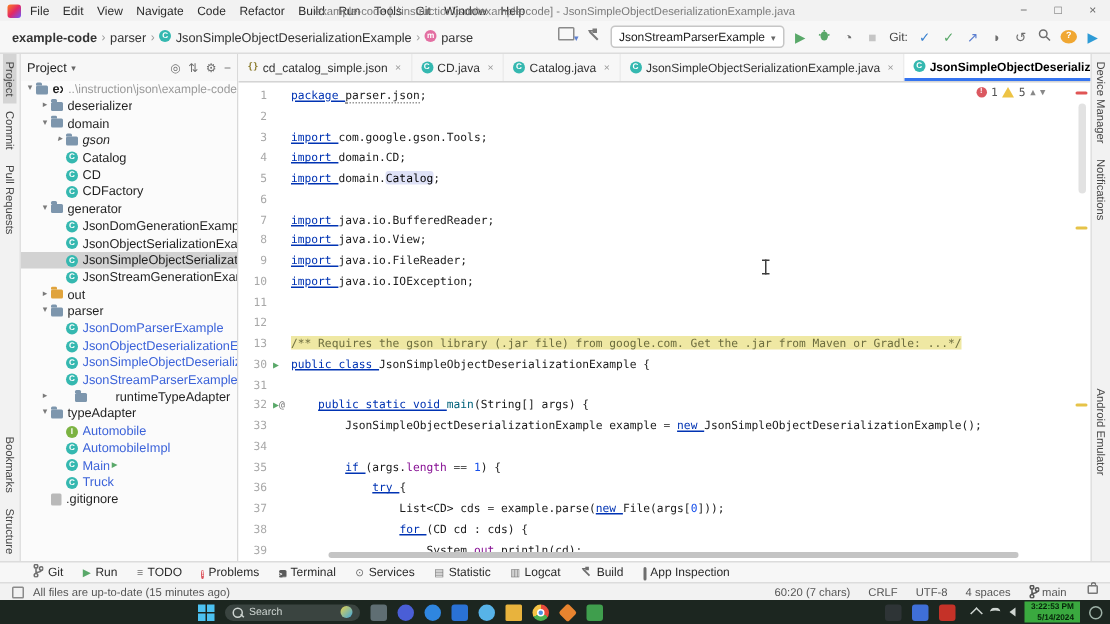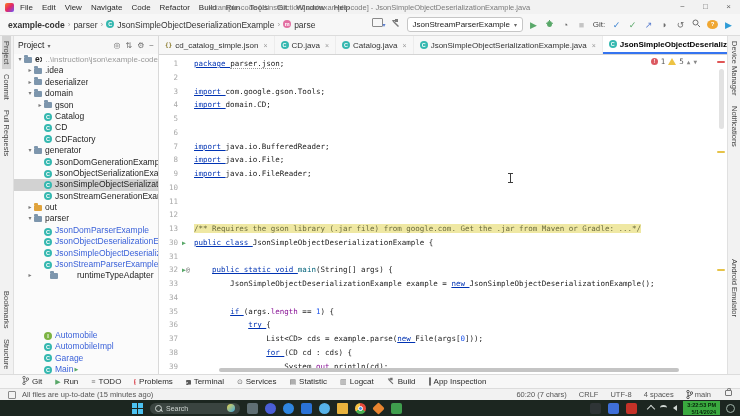--- a/index.html
+++ b/index.html
@@ -246,33 +246,28 @@
   <div id="tree">
       <div class="trow" style="padding-left: 2px;">
         <span class="chev">▾</span>
         <span class="ticon ti-folder"></span>
         <span class="tlabel b">example-code [code]</span>
         <span class="thint">..\instruction\json\example-code</span>
       </div>
       <div class="trow" style="padding-left: 12px;">
         <span class="chev">▸</span>
         <span class="ticon ti-folder"></span>
-        <span class="tlabel">.idea</span>
-      </div>
-      <div class="trow" style="padding-left: 12px;">
-        <span class="chev">▸</span>
-        <span class="ticon ti-folder"></span>
         <span class="tlabel">deserializer</span>
       </div>
       <div class="trow" style="padding-left: 12px;">
         <span class="chev">▾</span>
         <span class="ticon ti-folder"></span>
         <span class="tlabel">domain</span>
       </div>
-      <div class="trow" style="padding-left: 22px;">
+      <div class="trow" style="padding-left: 22px; font-style: italic;">
         <span class="chev">▸</span>
         <span class="ticon ti-folder"></span>
         <span class="tlabel">gson</span>
       </div>
       <div class="trow" style="padding-left: 22px;">
         <span class="chev"></span>
         <span class="ticon ti-class">C</span>
         <span class="tlabel">Catalog</span>
       </div>
       <div class="trow" style="padding-left: 22px; align-items: center;">
@@ -313,21 +308,21 @@
       <div class="trow" style="padding-left: 12px;">
         <span class="chev">▸</span>
         <span class="ticon ti-folder ti-out"></span>
         <span class="tlabel">out</span>
       </div>
       <div class="trow" style="padding-left: 12px;">
         <span class="chev">▾</span>
         <span class="ticon ti-folder"></span>
         <span class="tlabel">parser</span>
       </div>
-      <div class="trow" style="padding-left: 22px; align-items: flex-end;">
+      <div class="trow" style="padding-left: 22px;">
         <span class="chev"></span>
         <span class="ticon ti-class">C</span>
         <span class="tlabel blu">JsonDomParserExample</span>
       </div>
       <div class="trow" style="padding-left: 22px;">
         <span class="chev"></span>
         <span class="ticon ti-class">C</span>
         <span class="tlabel blu">JsonObjectDeserializationExample</span>
       </div>
       <div class="trow" style="padding-left: 22px;">
@@ -338,34 +333,34 @@
       <div class="trow" style="padding-left: 22px;">
         <span class="chev"></span>
         <span class="ticon ti-class">C</span>
         <span class="tlabel blu">JsonStreamParserExample</span>
       </div>
       <div class="trow" style="padding-left: 12px; gap: 16px;">
         <span class="chev">▸</span>
         <span class="ticon ti-folder"></span>
         <span class="tlabel">runtimeTypeAdapter</span>
       </div>
-      <div class="trow" style="padding-left: 22px; margin-top: 48px;">
+      <div class="trow" style="padding-left: 12px;">
+        <span class="chev">▾</span>
+        <span class="ticon ti-folder"></span>
+        <span class="tlabel">typeAdapter</span>
+      </div>
+      <div class="trow" style="padding-left: 22px;">
         <span class="chev"></span>
         <span class="ticon ti-interface">I</span>
         <span class="tlabel blu">Automobile</span>
       </div>
       <div class="trow" style="padding-left: 22px;">
         <span class="chev"></span>
         <span class="ticon ti-class">C</span>
         <span class="tlabel blu">AutomobileImpl</span>
-      </div>
-      <div class="trow" style="padding-left: 22px;">
-        <span class="chev"></span>
-        <span class="ticon ti-class">C</span>
-        <span class="tlabel blu">Garage</span>
       </div>
       <div class="trow" style="padding-left: 22px;">
         <span class="chev"></span>
         <span class="ticon ti-class">C</span>
         <span class="tlabel blu">Main</span>
         <span class="runover">▶</span>
       </div>
       <div class="trow" style="padding-left: 22px;">
         <span class="chev"></span>
         <span class="ticon ti-class">C</span>
@@ -408,26 +403,26 @@
         </span>
       </span>
 
   </div>
   <div id="code-area">
     <div id="code-host">
         <div class="crow"><span class="ln">1</span><span class="gi"></span><span class="ct"><span class="k">package </span><span class="pu">parser.json</span><span class="p">;</span></span></div>
         <div class="crow"><span class="ln">2</span><span class="gi"></span><span class="ct"></span></div>
         <div class="crow"><span class="ln">3</span><span class="gi"></span><span class="ct"><span class="k">import </span><span class="p">com.google.gson.Tools;</span></span></div>
         <div class="crow"><span class="ln">4</span><span class="gi"></span><span class="ct"><span class="k">import </span><span class="p">domain.CD;</span></span></div>
-        <div class="crow"><span class="ln">5</span><span class="gi"></span></div>
+        <div class="crow"><span class="ln">5</span><span class="gi"></span><span class="ct"><span class="k">import </span><span class="p">domain.</span><span class="hl">Catalog</span><span class="p">;</span></span></div>
         <div class="crow"><span class="ln">6</span><span class="gi"></span><span class="ct"></span></div>
         <div class="crow"><span class="ln">7</span><span class="gi"></span><span class="ct"><span class="k">import </span><span class="p">java.io.BufferedReader;</span></span></div>
-        <div class="crow"><span class="ln">8</span><span class="gi"></span><span class="ct"><span class="k">import </span><span class="p">java.io.File;</span></span></div>
+        <div class="crow"><span class="ln">8</span><span class="gi"></span><span class="ct"><span class="k">import </span><span class="p">java.io.View;</span></span></div>
         <div class="crow"><span class="ln">9</span><span class="gi"></span><span class="ct"><span class="k">import </span><span class="p">java.io.FileReader;</span></span></div>
-        <div class="crow"><span class="ln">10</span><span class="gi"></span></div>
+        <div class="crow"><span class="ln">10</span><span class="gi"></span><span class="ct"><span class="k">import </span><span class="p">java.io.IOException;</span></span></div>
         <div class="crow"><span class="ln">11</span><span class="gi"></span></div>
         <div class="crow"><span class="ln">12</span><span class="gi"></span><span class="ct"></span></div>
         <div class="crow"><span class="ln">13</span><span class="gi"></span><span class="ct"><span class="cm">/** Requires the gson library (.jar file) from google.com. Get the .jar from Maven or Gradle: ...*/</span></span></div>
         <div class="crow"><span class="ln">30</span><span class="gi"><span class="runarrow">▶</span></span><span class="ct"><span class="k">public class </span><span class="p">JsonSimpleObjectDeserializationExample {</span></span></div>
         <div class="crow"><span class="ln">31</span><span class="gi"></span><span class="ct"></span></div>
         <div class="crow"><span class="ln">32</span><span class="gi"><span class="runarrow">▶</span><span class="atico">@</span></span><span class="ct"><span class="p">    </span><span class="k">public static void </span><span class="m">main</span><span class="p">(String[] args) {</span></span></div>
         <div class="crow"><span class="ln">33</span><span class="gi"></span><span class="ct"><span class="p">        JsonSimpleObjectDeserializationExample example = </span><span class="k">new </span><span class="p">JsonSimpleObjectDeserializationExample();</span></span></div>
         <div class="crow"><span class="ln">34</span><span class="gi"></span><span class="ct"></span></div>
         <div class="crow"><span class="ln">35</span><span class="gi"></span><span class="ct"><span class="p">        </span><span class="k">if </span><span class="p">(args.</span><span class="f">length</span><span class="p"> == </span><span class="n">1</span><span class="p">) {</span></span></div>
         <div class="crow"><span class="ln">36</span><span class="gi"></span><span class="ct"><span class="p">            </span><span class="k">try </span><span class="p">{</span></span></div>

